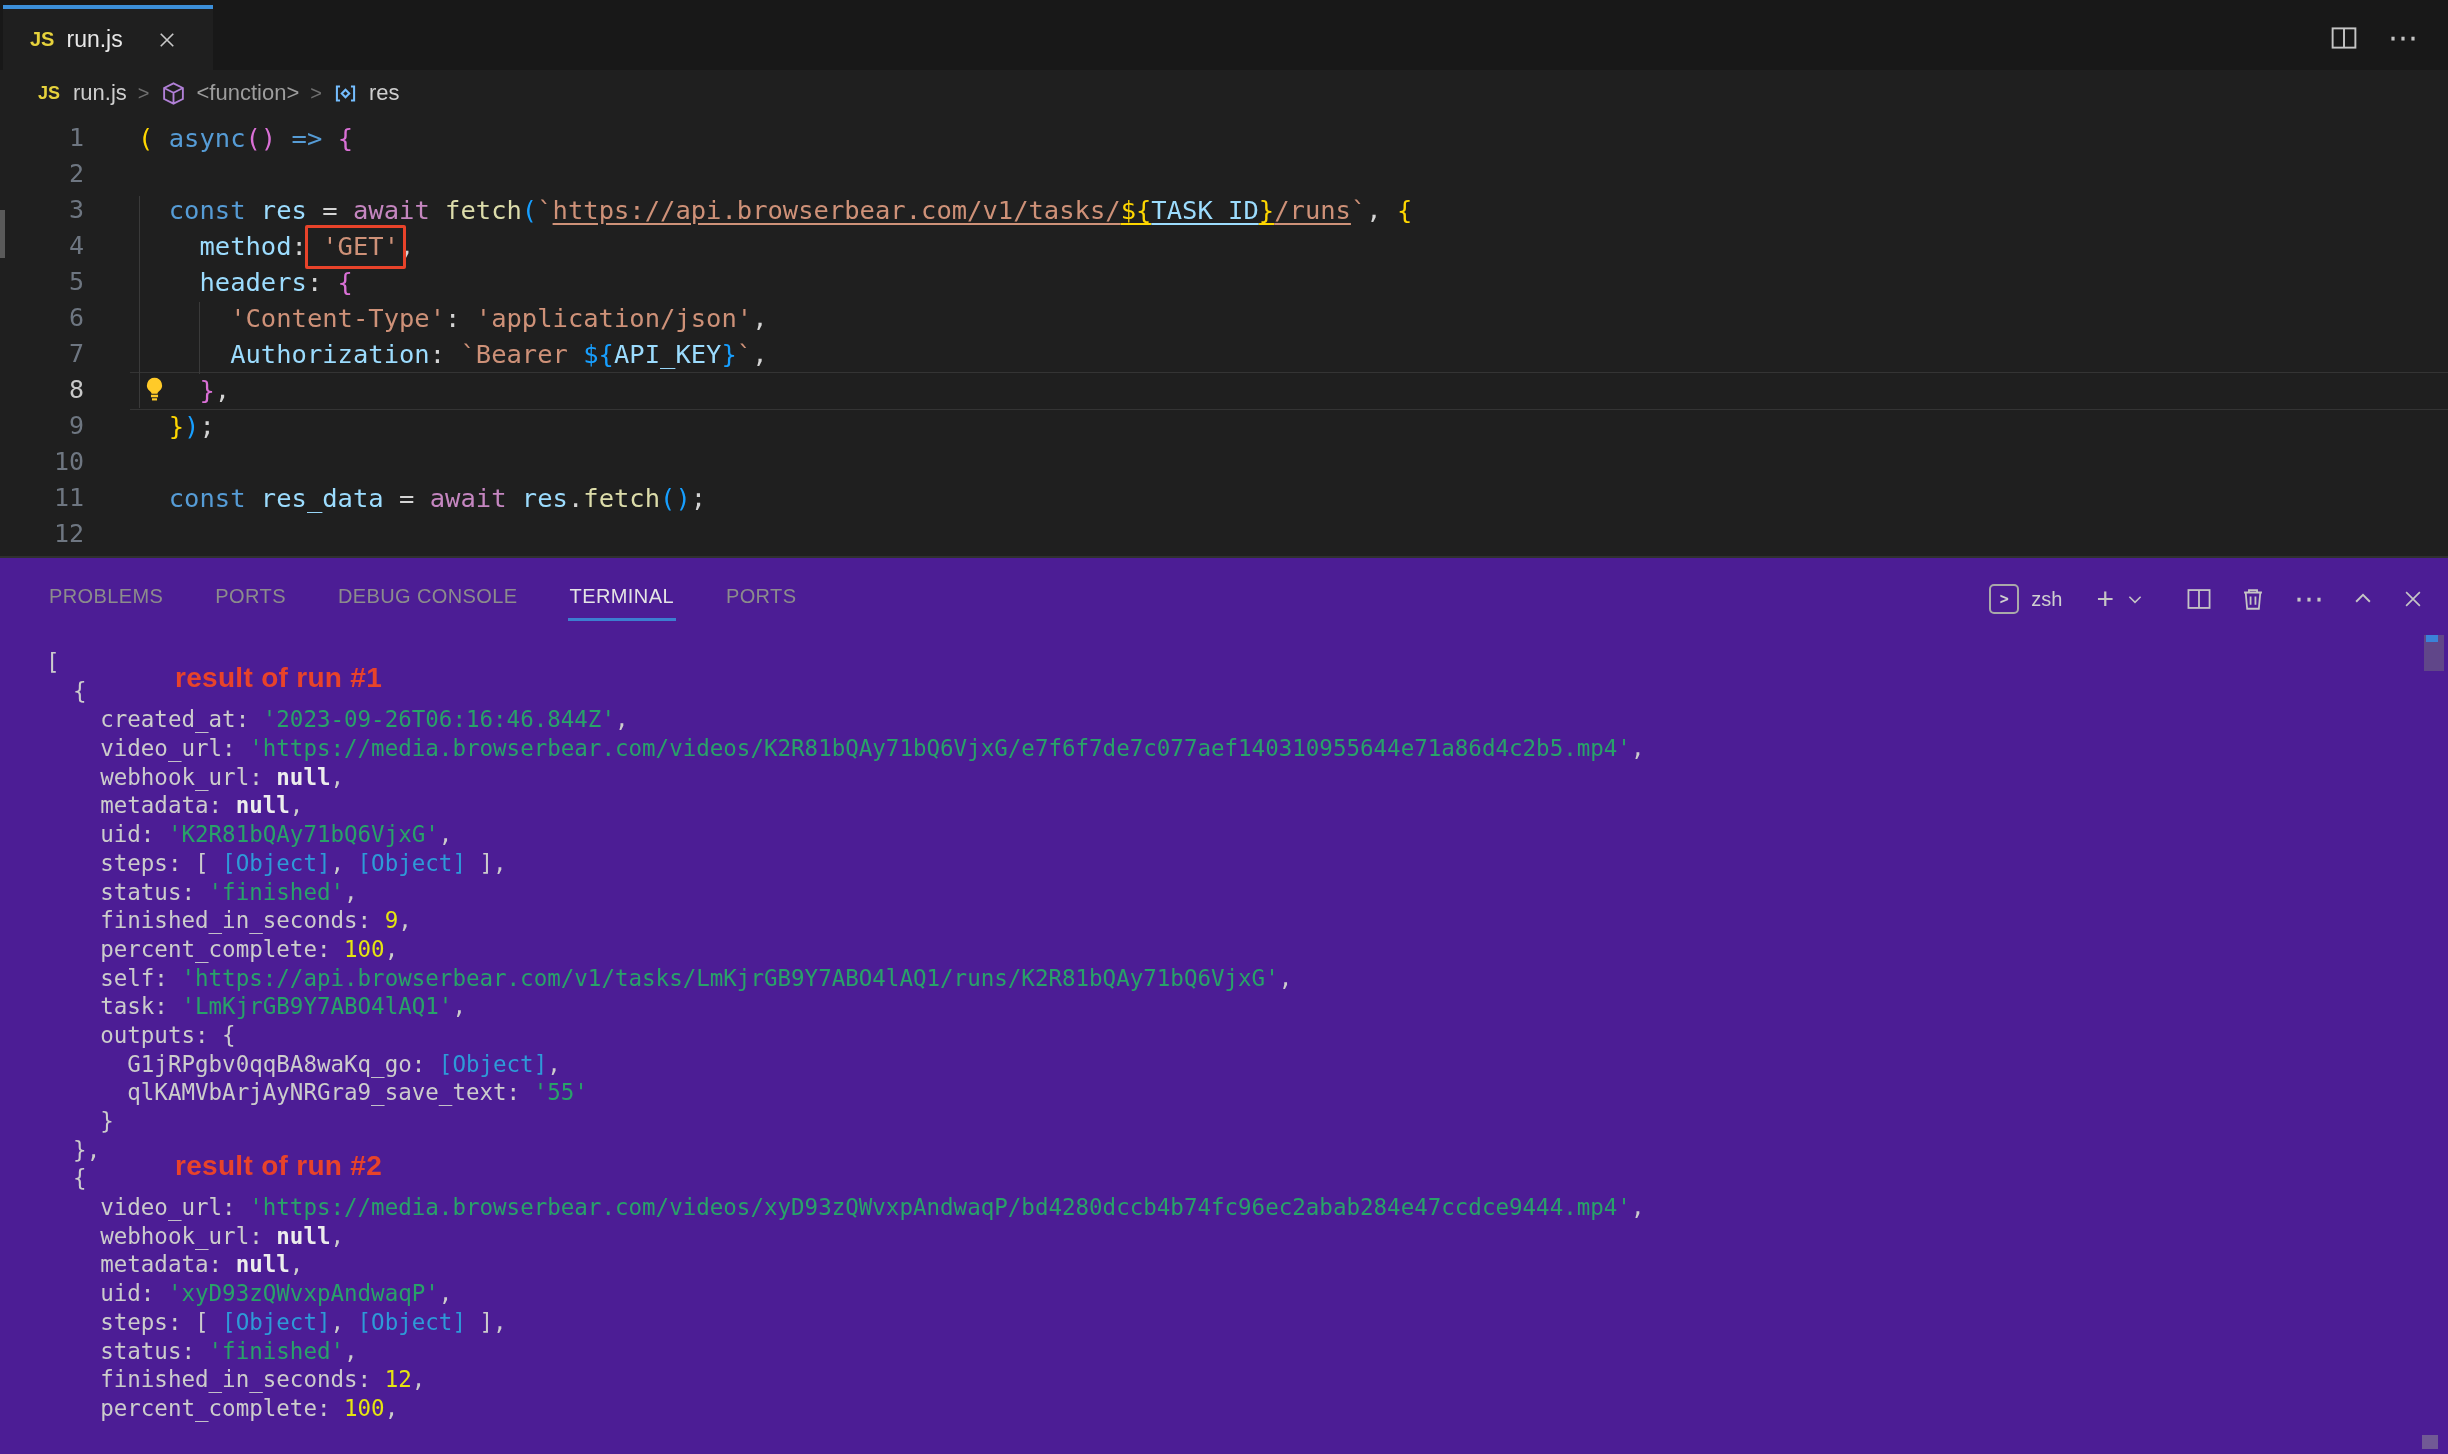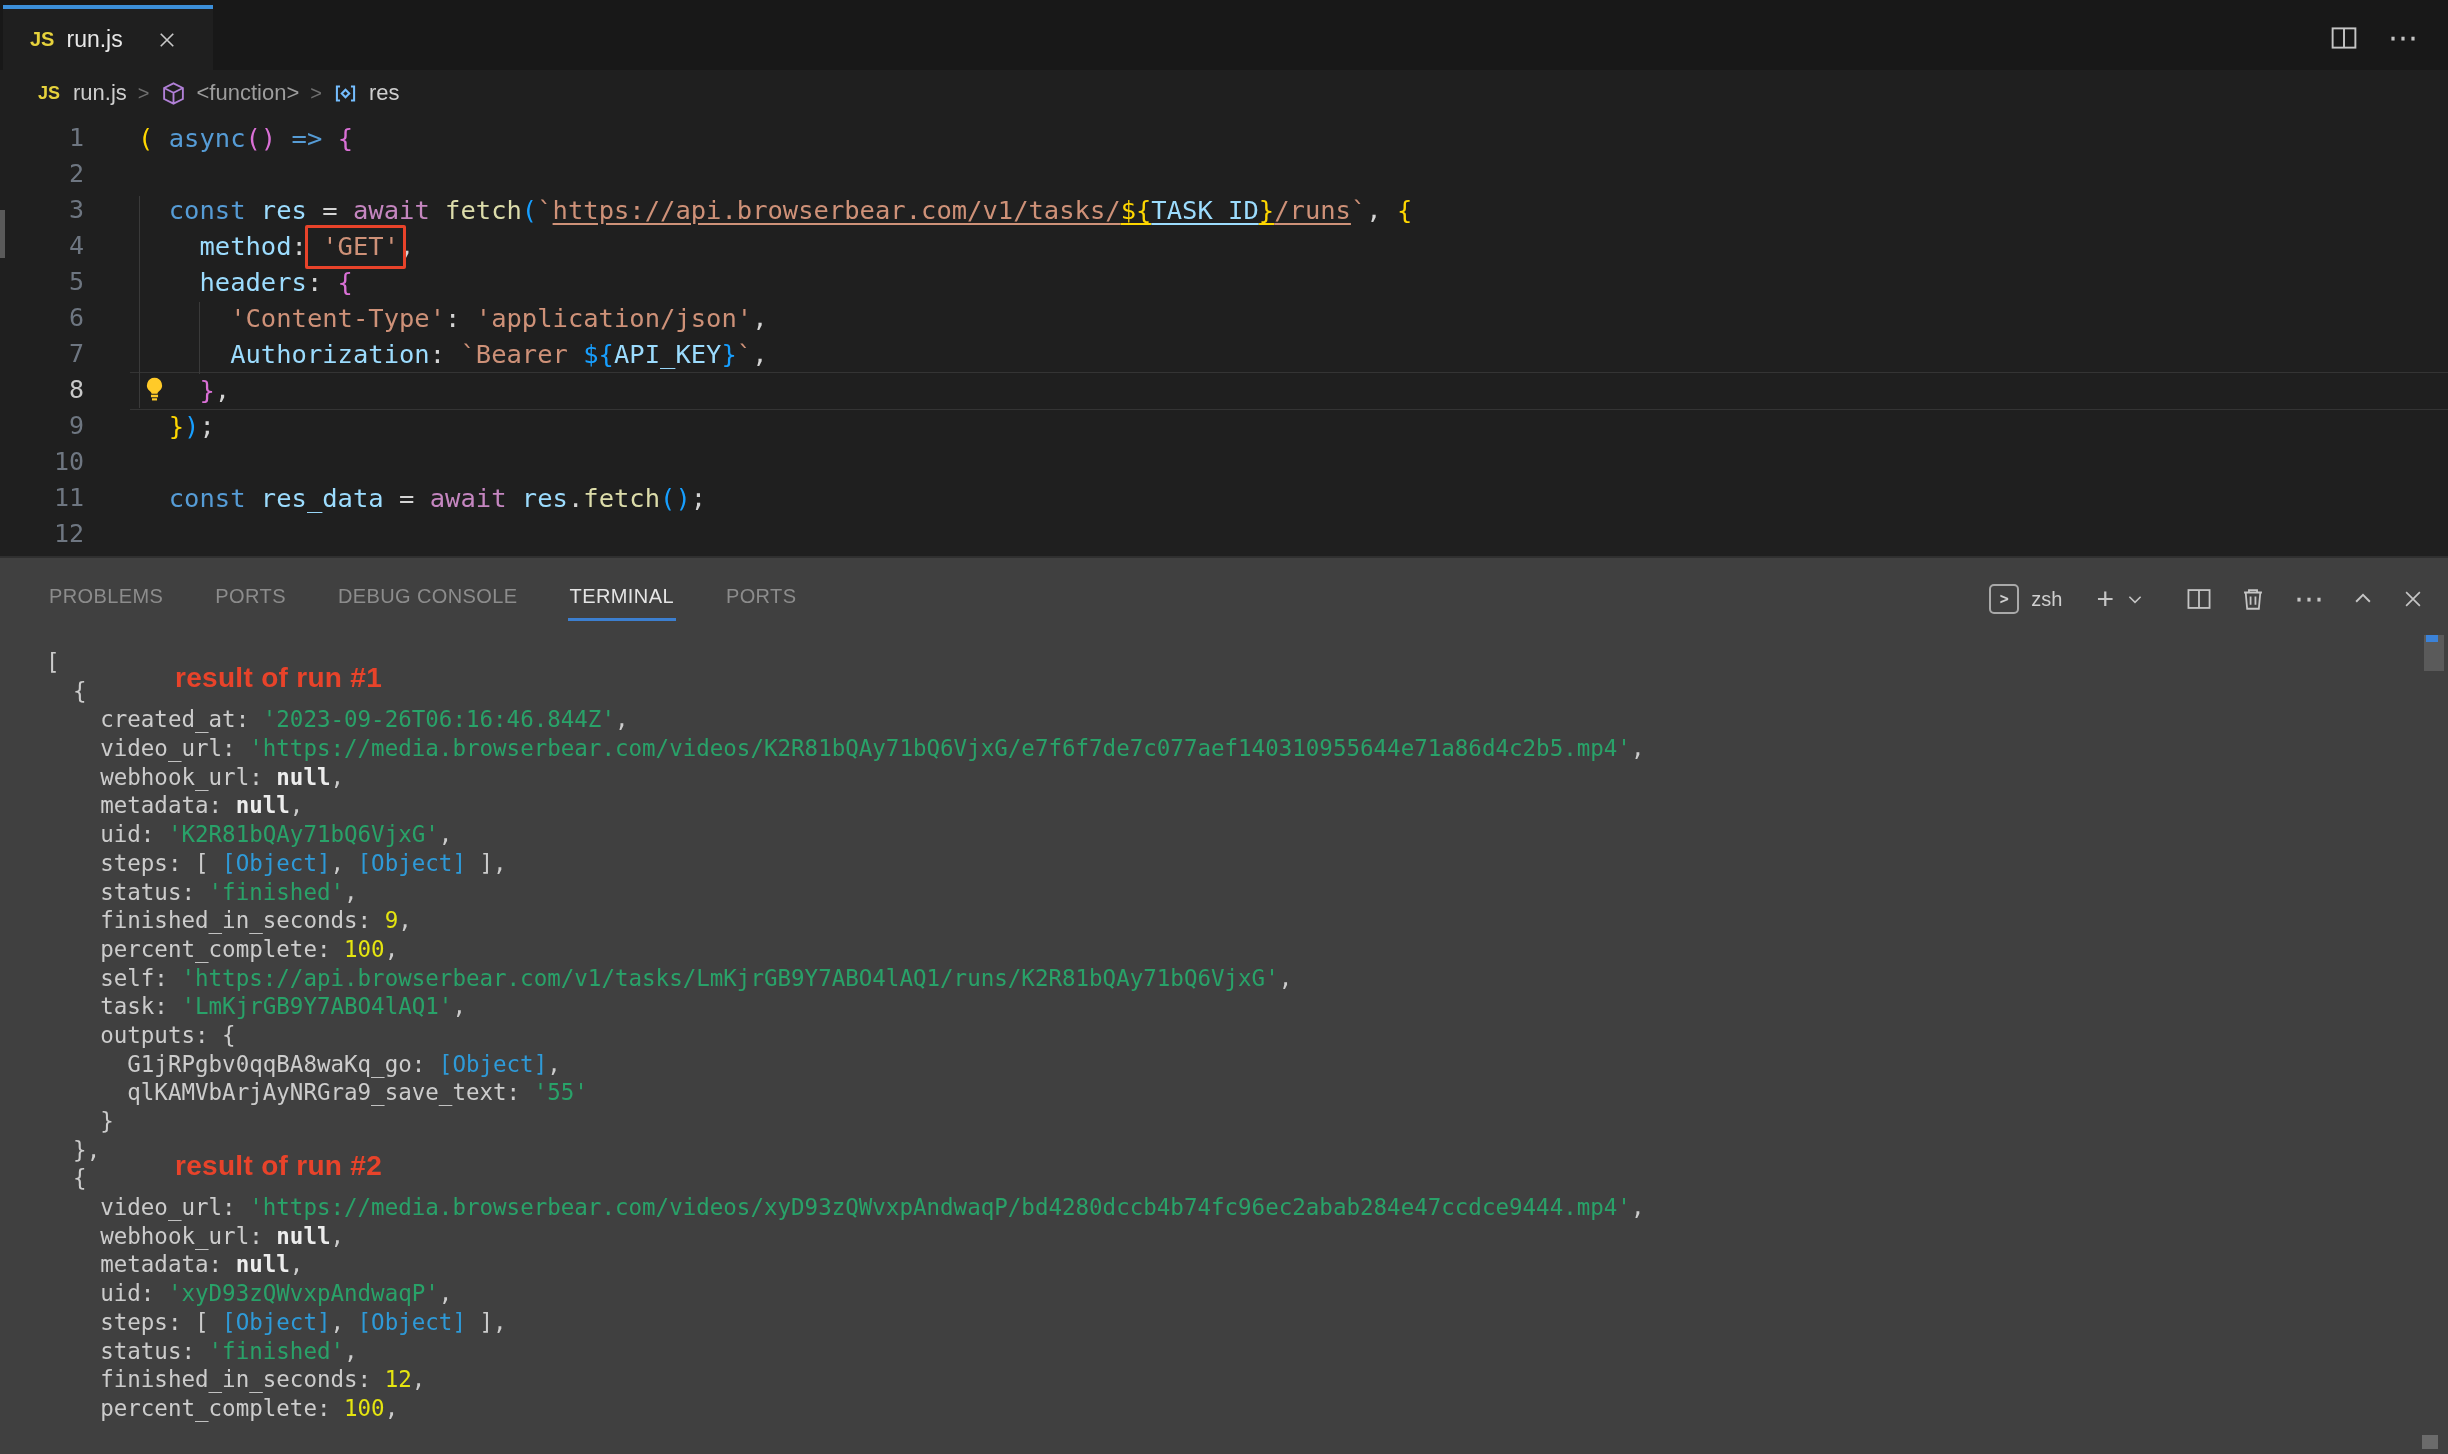--- a/index.html
+++ b/index.html
@@ -35,21 +35,21 @@
   .u{text-decoration:underline;text-underline-offset:4px;margin-top:44px;}
   .current-line{position:absolute;left:130px;right:0;top:256px;height:36px;
                 border-top:1px solid #343434;border-bottom:1px solid #343434;}
   .indent-guide{position:absolute;width:1px;background:#3a3a3a;}
   .get-box{position:absolute;left:305px;top:109px;width:95px;height:38px;border:3px solid #e8432a;border-radius:2px;}
   .bulb{position:absolute;left:141px;top:260px;}
   .left-sliver{position:absolute;left:0;top:210px;width:5px;height:48px;background:#5a5a5a;}
 
   
   .divider{position:absolute;top:556px;left:0;right:0;height:2px;background:#2f2f2f;}
-  .panel{position:absolute;top:558px;left:0;right:0;bottom:0;background:#404040;}
+  .panel{position:absolute;top:558px;left:0;right:0;bottom:0;background:#4c1d95;}
   .panel-header{position:relative;height:82px;display:flex;align-items:center;padding-left:47px;}
   #panel-tabs{display:flex;gap:48px;align-items:center;}
   .panel-tab{color:#8c8c8c;font-size:20px;letter-spacing:0.4px;padding:8px 2px 10px 2px;
              border-bottom:3px solid transparent;cursor:pointer;}
   .panel-tab.active{color:#e4e4e4;border-bottom-color:#3c7fd0;}
   .panel-actions{position:absolute;right:24px;top:0;height:82px;display:flex;align-items:center;gap:28px;color:#c5c5c5;}
   .shell-group{display:flex;align-items:center;gap:12px;margin-right:6px;}
   .term-badge{width:26px;height:26px;border:2px solid #a9a9a9;border-radius:5px;color:#cfcfcf;
               display:flex;align-items:center;justify-content:center;font:bold 15px "DejaVu Sans Mono",monospace;}
   .shell-label{color:#cfcfcf;font-size:20px;}

